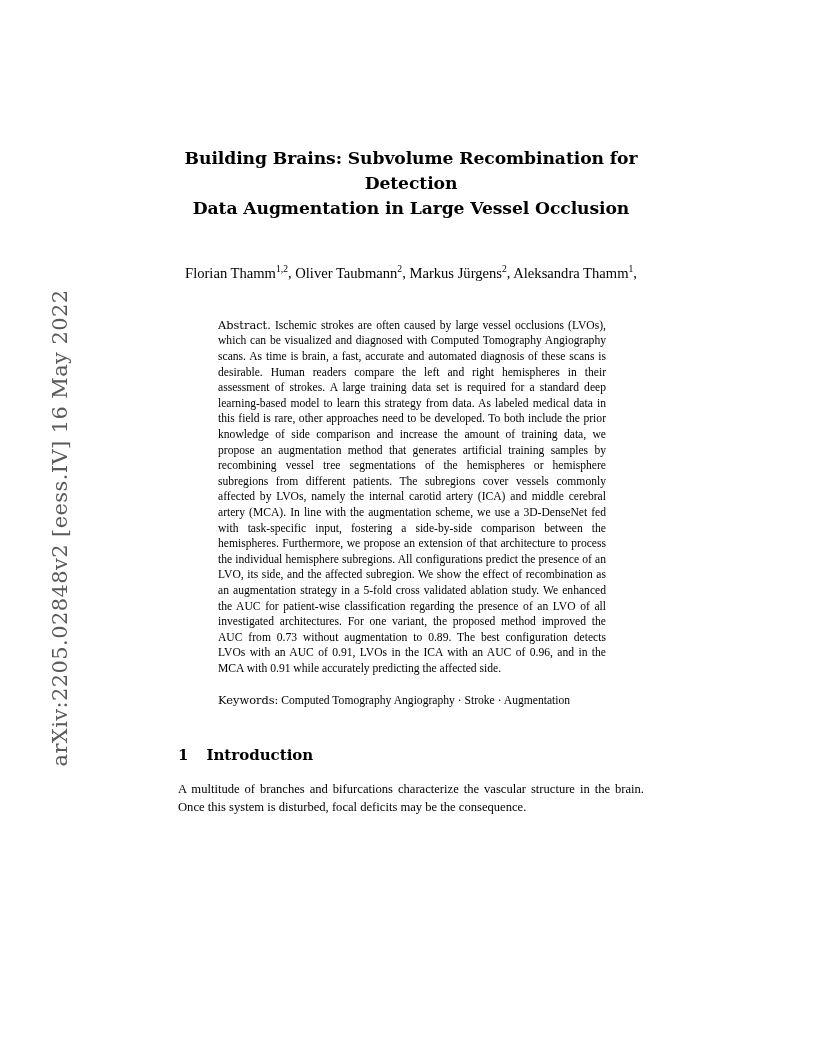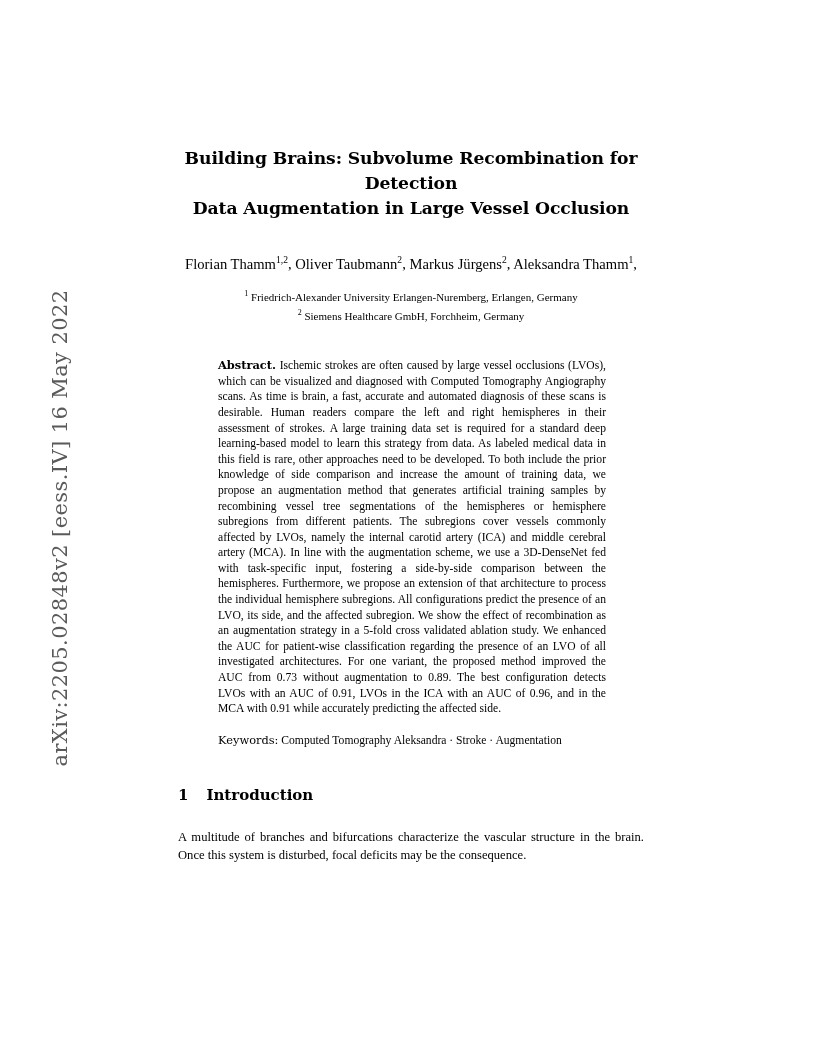--- a/index.html
+++ b/index.html
@@ -52,21 +52,21 @@
     margin-top: 146px;
     text-align: center;
     font-family: "DejaVu Serif", serif;
     font-weight: bold;
     font-size: 17.2px;
     line-height: 25px;
     letter-spacing: -0.1px;
   }
 
   .authors {
-    margin-top: 28px;
+    margin-top: 37px;
     text-align: center;
     font-size: 14.6px;
     line-height: 21px;
   }
   .authors sup { font-size: 9.6px; vertical-align: super; }
 
   .affiliations {
     margin-top: 11px;
     text-align: center;
     font-size: 11px;
@@ -81,21 +81,21 @@
     margin-right: 2px;
     width: 388px;
     font-size: 11.6px;
     line-height: 15.6px;
     text-align: justify;
     text-justify: inter-word;
     hyphens: manual;
   }
   .abstract-block .lead {
     font-family: "DejaVu Serif", serif;
-    font-weight: bold;
+    font-weight: normal;
     font-size: 11.4px;
   }
 
   .keywords-block {
     margin-top: 16px;
     margin-left: 40px;
     width: 388px;
     font-size: 11.6px;
     line-height: 15.6px;
     text-align: justify;
@@ -109,21 +109,21 @@
   .section-heading {
     margin-top: 38px;
     font-family: "DejaVu Serif", serif;
     font-weight: bold;
     font-size: 15px;
     display: flex;
     gap: 18px;
   }
 
   .body-par {
-    margin-top: 25px;
+    margin-top: 17px;
     font-size: 12.6px;
     line-height: 17.4px;
     text-align: justify;
   }
 </style>
 </head>
 <body>
 
 <div class="arxiv-stamp">
   <span>arXiv:2205.02848v2  [eess.IV]  16 May 2022</span>
@@ -136,33 +136,29 @@
     <div>Detection</div>
     <div>Data Augmentation in Large Vessel Occlusion</div>
   </div>
 
   <div class="authors">
     <div>
       <span>Florian Thamm</span><sup>1,2</sup><span>, Oliver Taubmann</span><sup>2</sup><span>, Markus Jürgens</span><sup>2</sup><span>, Aleksandra Thamm</span><sup>1</sup><span>,</span>
     </div>
   </div>
 
-  <div class="affiliations">
-    <span class="affil-line"><sup>1</sup> <span>Friedrich-Alexander University Erlangen-Nuremberg, Erlangen, Germany</span></span>
-    <span class="affil-line"><sup>2</sup> <span>Siemens Healthcare GmbH, Forchheim, Germany</span></span>
-  </div>
 
   <div class="abstract-block">
     <span class="lead">Abstract.</span>
     <span>Ischemic strokes are often caused by large vessel occlusions (LVOs), which can be visualized and diagnosed with Computed Tomography Angiography scans. As time is brain, a fast, accurate and automated diagnosis of these scans is desirable. Human readers compare the left and right hemispheres in their assessment of strokes. A large training data set is required for a standard deep learning-based model to learn this strategy from data. As labeled medical data in this field is rare, other approaches need to be developed. To both include the prior knowledge of side comparison and increase the amount of training data, we propose an augmentation method that generates artificial training samples by recombining vessel tree segmentations of the hemispheres or hemisphere subregions from different patients. The subregions cover vessels commonly affected by LVOs, namely the internal carotid artery (ICA) and middle cerebral artery (MCA). In line with the augmentation scheme, we use a 3D-DenseNet fed with task-specific input, fostering a side-by-side comparison between the hemispheres. Furthermore, we propose an extension of that architecture to process the individual hemisphere subregions. All configurations predict the presence of an LVO, its side, and the affected subregion. We show the effect of recombination as an augmentation strategy in a 5-fold cross validated ablation study. We enhanced the AUC for patient-wise classification regarding the presence of an LVO of all investigated architectures. For one variant, the proposed method improved the AUC from 0.73 without augmentation to 0.89. The best configuration detects LVOs with an AUC of 0.91, LVOs in the ICA with an AUC of 0.96, and in the MCA with 0.91 while accurately predicting the affected side.</span>
   </div>
 
   <div class="keywords-block">
     <span class="lead">Keywords:</span>
-    <span>Computed Tomography Aleksandra · Stroke · Augmentation</span>
+    <span>Computed Tomography Angiography · Stroke · Augmentation</span>
   </div>
 
   <div class="section-heading">
     <span>1</span>
     <span>Introduction</span>
   </div>
 
   <div class="body-par">A multitude of branches and bifurcations characterize the vascular structure in the brain. Once this system is disturbed, focal deficits may be the consequence.</div>
 
 </div>

